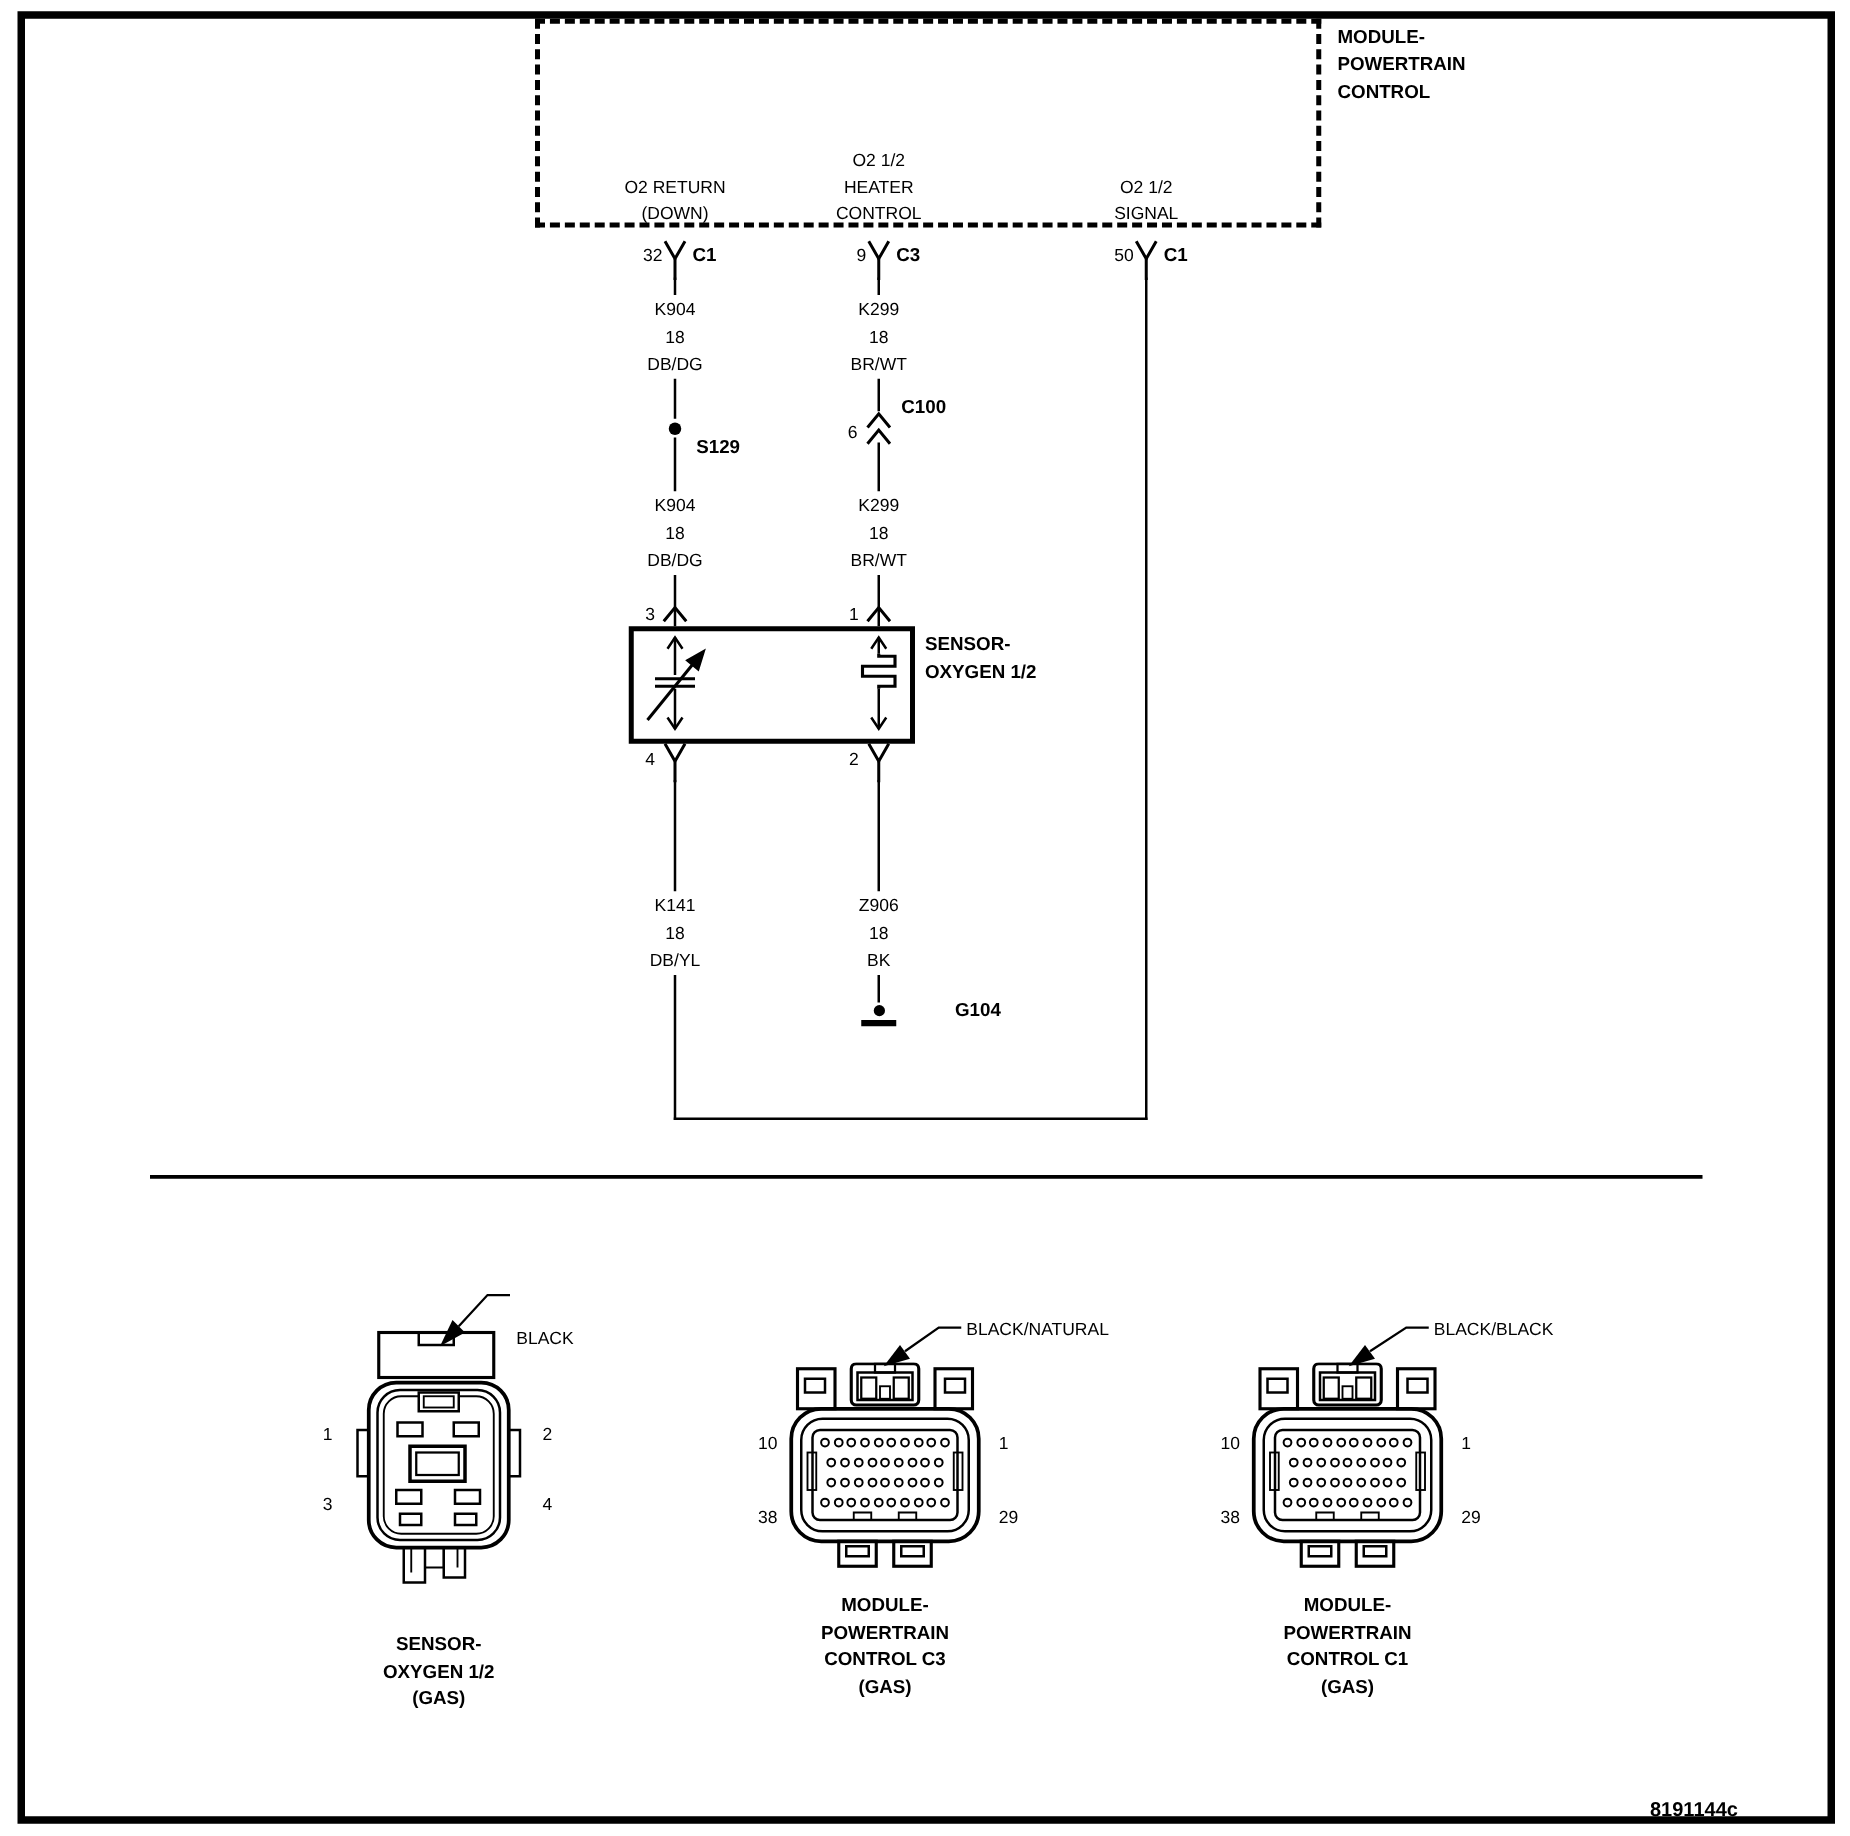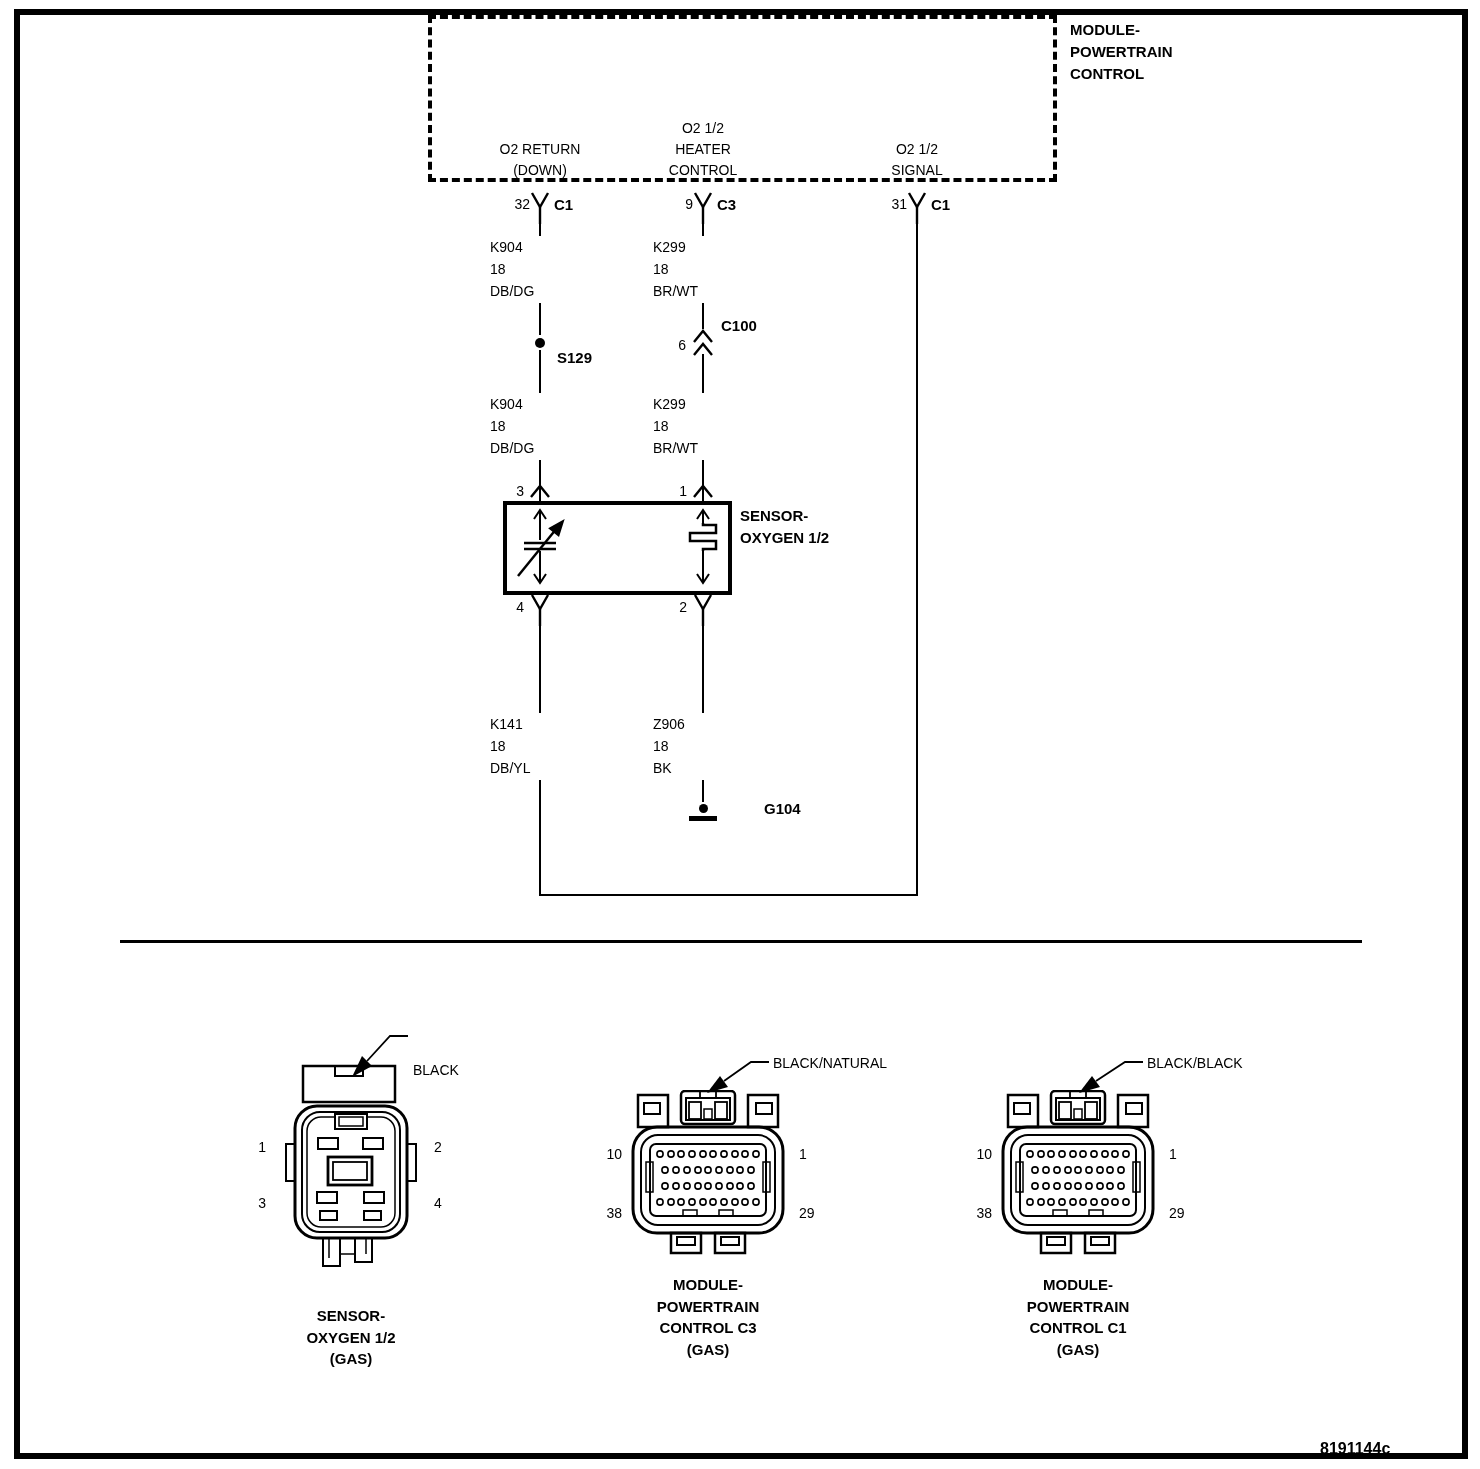--- a/index.html
+++ b/index.html
@@ -3,21 +3,21 @@
 <meta charset="utf-8">
 <style>
   html,body{margin:0;padding:0;background:#fff;}
   #page{position:relative;width:1480px;height:1469px;background:#fff;
         font-family:"Liberation Sans",sans-serif;color:#000;overflow:hidden;}
   .abs{position:absolute;}
   .vline{position:absolute;width:2px;background:#000;}
   .hline{position:absolute;height:2px;background:#000;}
   .lbl{position:absolute;font-size:14px;line-height:17px;white-space:nowrap;}
   .bold{font-weight:bold;font-size:15px;}
-  .stack{position:absolute;width:100px;font-size:14px;line-height:22px;}
+  .stack{position:absolute;width:100px;text-align:center;font-size:14px;line-height:22px;}
   .fn{position:absolute;width:124px;text-align:center;font-size:14px;line-height:21px;}
   .cap{position:absolute;width:160px;text-align:center;font-weight:bold;font-size:15px;line-height:21.5px;}
   .numr{text-align:right;}
   .line{display:block;}
   #border{position:absolute;left:14px;top:9px;right:12px;bottom:10px;border:6px solid #000;}
   #modbox{position:absolute;left:428px;top:15px;width:629px;height:167px;
           border:4px dashed #000;box-sizing:border-box;}
   #sensorbox{position:absolute;left:503px;top:501px;width:229px;height:94px;
           border:4px solid #000;box-sizing:border-box;background:#fff;}
   .dot{position:absolute;background:#000;border-radius:50%;}
@@ -161,21 +161,21 @@
       <use href="#fork"></use>
     </svg>
   <div class="lbl bold" style="left:554px;top:196px">C1</div>
 
   <div class="lbl numr" style="left:657px;top:196px;width:36px">9</div>
   <svg class="abs" style="left:691px;top:190px" width="24" height="34">
       <use href="#fork"></use>
     </svg>
   <div class="lbl bold" style="left:717px;top:196px">C3</div>
 
-  <div class="lbl numr" style="left:871px;top:196px;width:36px">31</div>
+  <div class="lbl numr" style="left:871px;top:196px;width:36px">50</div>
   <svg class="abs" style="left:905px;top:190px" width="24" height="34">
       <use href="#fork"></use>
     </svg>
   <div class="lbl bold" style="left:931px;top:196px">C1</div>
 
   <div class="vline" style="left:539px;top:222px;height:14px"></div>
   <div class="vline" style="left:539px;top:303px;height:32px"></div>
   <div class="vline" style="left:539px;top:350px;height:43px"></div>
   <div class="vline" style="left:539px;top:460px;height:43px"></div>
   <div class="vline" style="left:539px;top:624px;height:89px"></div>

